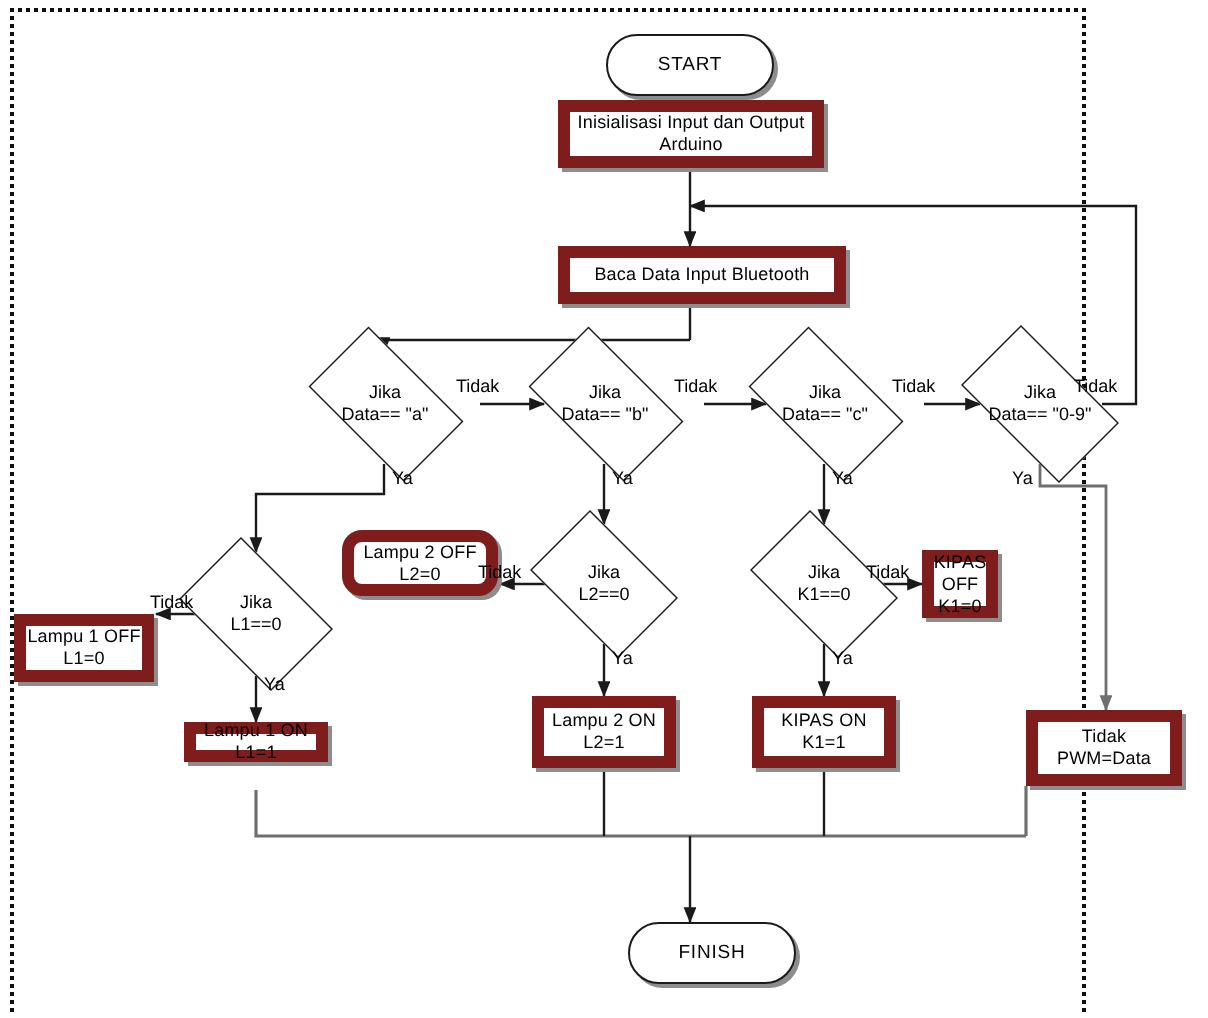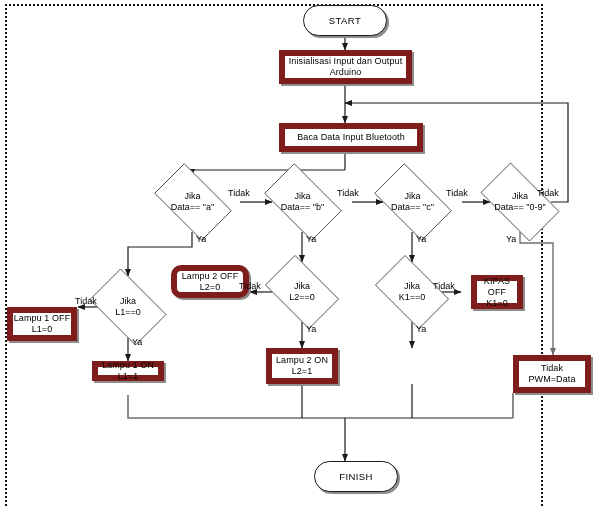--- a/index.html
+++ b/index.html
@@ -181,21 +181,21 @@
 
     <g stroke="#1a1a1a" stroke-width="1.2" fill="none">
 
       <path d="M302,384 L302,418"></path>
       <path d="M412,384 L412,418"></path>
 
       <path d="M345,418 L345,461" marker-end="url(#ah)"></path>
     </g>
   </svg>
 
-  <div class="node term" style="left:303px; top:5px; width:84px; height:31px;">START</div>
+  <div class="node term" style="left:303px; top:17px; width:84px; height:31px;">START</div>
 
   <div class="node proc" style="left:279px; top:50px; width:133px; height:34px;">Inisialisasi Input dan Output
 Arduino</div>
 
   <div class="node proc" style="left:279px; top:123px; width:144px; height:29px;">Baca Data Input Bluetooth</div>
 
   <div class="dec" style="left:145px; top:172px; width:95px; height:60px;">
     <div class="dia"></div>
     <div class="dlabel">Jika
 Data== "a"</div>
@@ -242,23 +242,25 @@
 
   <div class="node proc" style="left:92px; top:361px; width:72px; height:20px;">Lampu 1 ON
 L1=1</div>
 
   <div class="node proc" style="left:171px; top:265px; width:78px; height:33px;border-radius:10px;">Lampu 2 OFF
 L2=0</div>
 
   <div class="node proc" style="left:266px; top:348px; width:72px; height:36px;">Lampu 2 ON
 L2=1</div>
 
-  <div class="node proc" style="left:461px; top:275px; width:52px; height:34px;margin-left:10px;">KIPAS OFF
+  <div class="node proc" style="left:461px; top:275px; width:38px; height:34px;">KIPAS OFF
 K1=0</div>
 
+  <div class="node proc" style="left:376px; top:348px; width:72px; height:36px;">KIPAS ON
+K1=1</div>
 
   <div class="node proc" style="left:513px; top:355px; width:78px; height:38px;">Tidak
 PWM=Data</div>
 
   <div class="node term" style="left:314px; top:461px; width:84px; height:31px;text-align:center;">FINISH</div>
 
   <div class="elabel" style="left:228px; top:188px;">Tidak</div>
   <div class="elabel" style="left:196px; top:234px;">Ya</div>
 
   <div class="elabel" style="left:337px; top:188px;">Tidak</div>

